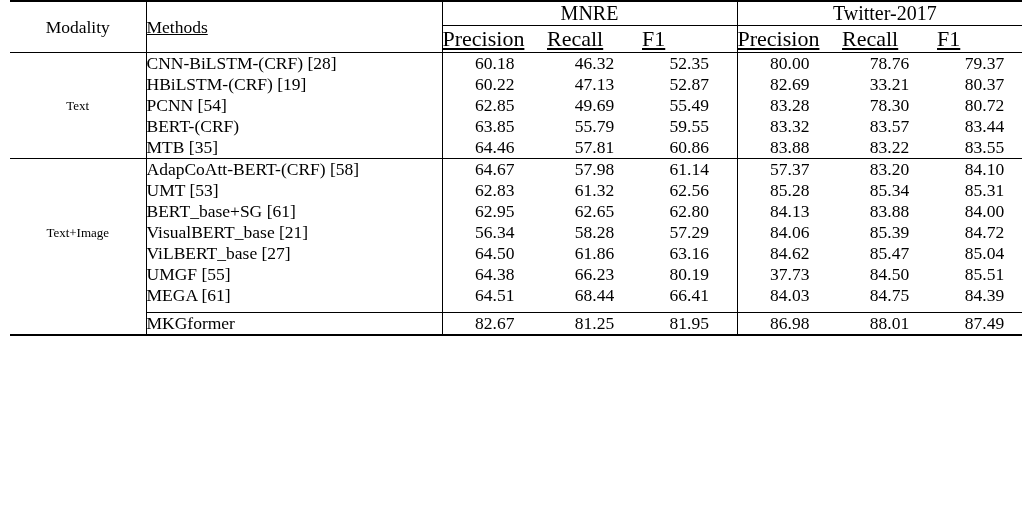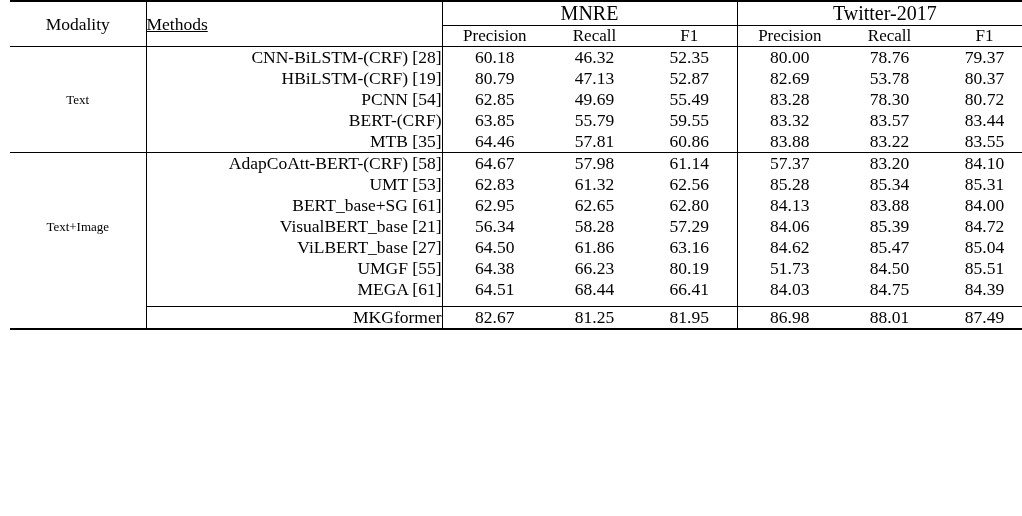--- a/index.html
+++ b/index.html
@@ -52,32 +52,33 @@
   
   .vsep-left {
     border-left: 1.1px solid #000;
   }
   .cell {
     padding: 3px 0;
     text-align: center;
   }
   .cell-left {
     padding: 3px 0 3px 12px;
-    text-align: right;
+    text-align: left;
   }
   .group-head {
     text-align: center;
     font-weight: bold;
     font-size: 20px;
     padding: 8px 0 9px 0;
   }
   .sub-head {
-    text-align: center;
+    text-align: left;
     padding: 7px 0 8px 0;
-    font-size: 17px;
+    font-size: 22px;
+    text-decoration: underline;
   }
   .modality-label {
     text-align: center;
     font-size: 13px;
   }
   .hdr-modality {
     text-align: center;
     font-size: 17.5px;
     padding-bottom: 2px;
   }
@@ -135,25 +136,25 @@
         <td class="cell-left vsep-left">CNN-BiLSTM-(CRF) [28]</td>
         <td class="cell vsep-left">60.18</td>
         <td class="cell">46.32</td>
         <td class="cell">52.35</td>
         <td class="cell vsep-left">80.00</td>
         <td class="cell">78.76</td>
         <td class="cell">79.37</td>
       </tr>
       <tr class="data-row">
         <td class="cell-left vsep-left">HBiLSTM-(CRF) [19]</td>
-        <td class="cell vsep-left">80.79</td>
+        <td class="cell vsep-left">60.22</td>
         <td class="cell">47.13</td>
         <td class="cell">52.87</td>
         <td class="cell vsep-left">82.69</td>
-        <td class="cell">53.78</td>
+        <td class="cell">33.21</td>
         <td class="cell">80.37</td>
       </tr>
       <tr class="data-row">
         <td class="cell-left vsep-left">PCNN [54]</td>
         <td class="cell vsep-left">62.85</td>
         <td class="cell">49.69</td>
         <td class="cell">55.49</td>
         <td class="cell vsep-left">83.28</td>
         <td class="cell">78.30</td>
         <td class="cell">80.72</td>
@@ -221,21 +222,21 @@
         <td class="cell">63.16</td>
         <td class="cell vsep-left">84.62</td>
         <td class="cell">85.47</td>
         <td class="cell">85.04</td>
       </tr>
       <tr class="data-row">
         <td class="cell-left vsep-left">UMGF [55]</td>
         <td class="cell vsep-left">64.38</td>
         <td class="cell">66.23</td>
         <td class="cell">80.19</td>
-        <td class="cell vsep-left">51.73</td>
+        <td class="cell vsep-left">37.73</td>
         <td class="cell">84.50</td>
         <td class="cell">85.51</td>
       </tr>
       <tr class="data-row">
         <td class="cell-left vsep-left">MEGA [61]</td>
         <td class="cell vsep-left">64.51</td>
         <td class="cell">68.44</td>
         <td class="cell">66.41</td>
         <td class="cell vsep-left">84.03</td>
         <td class="cell">84.75</td>

